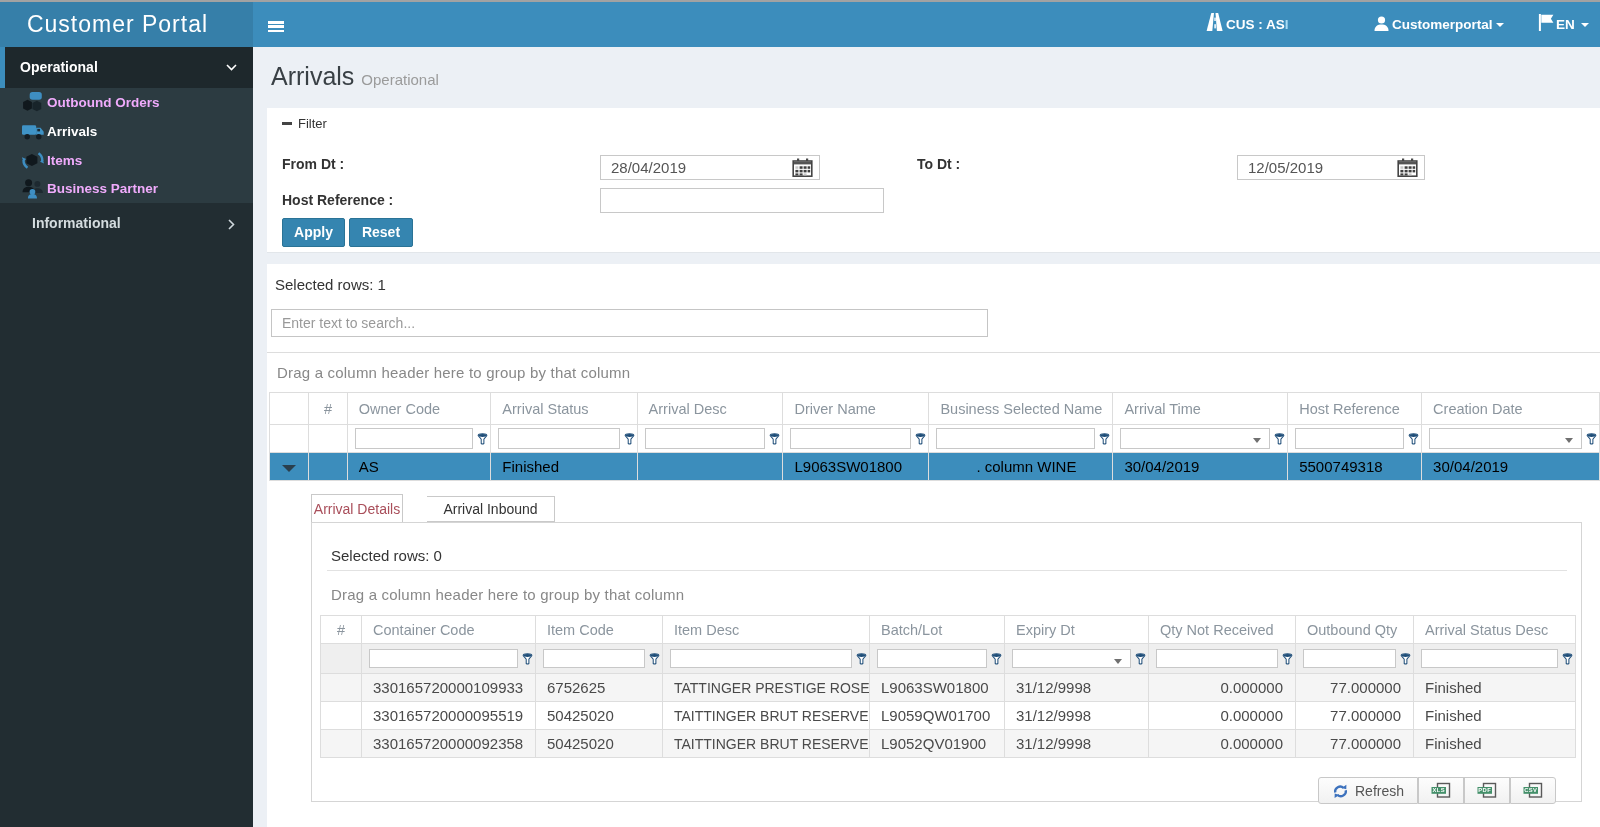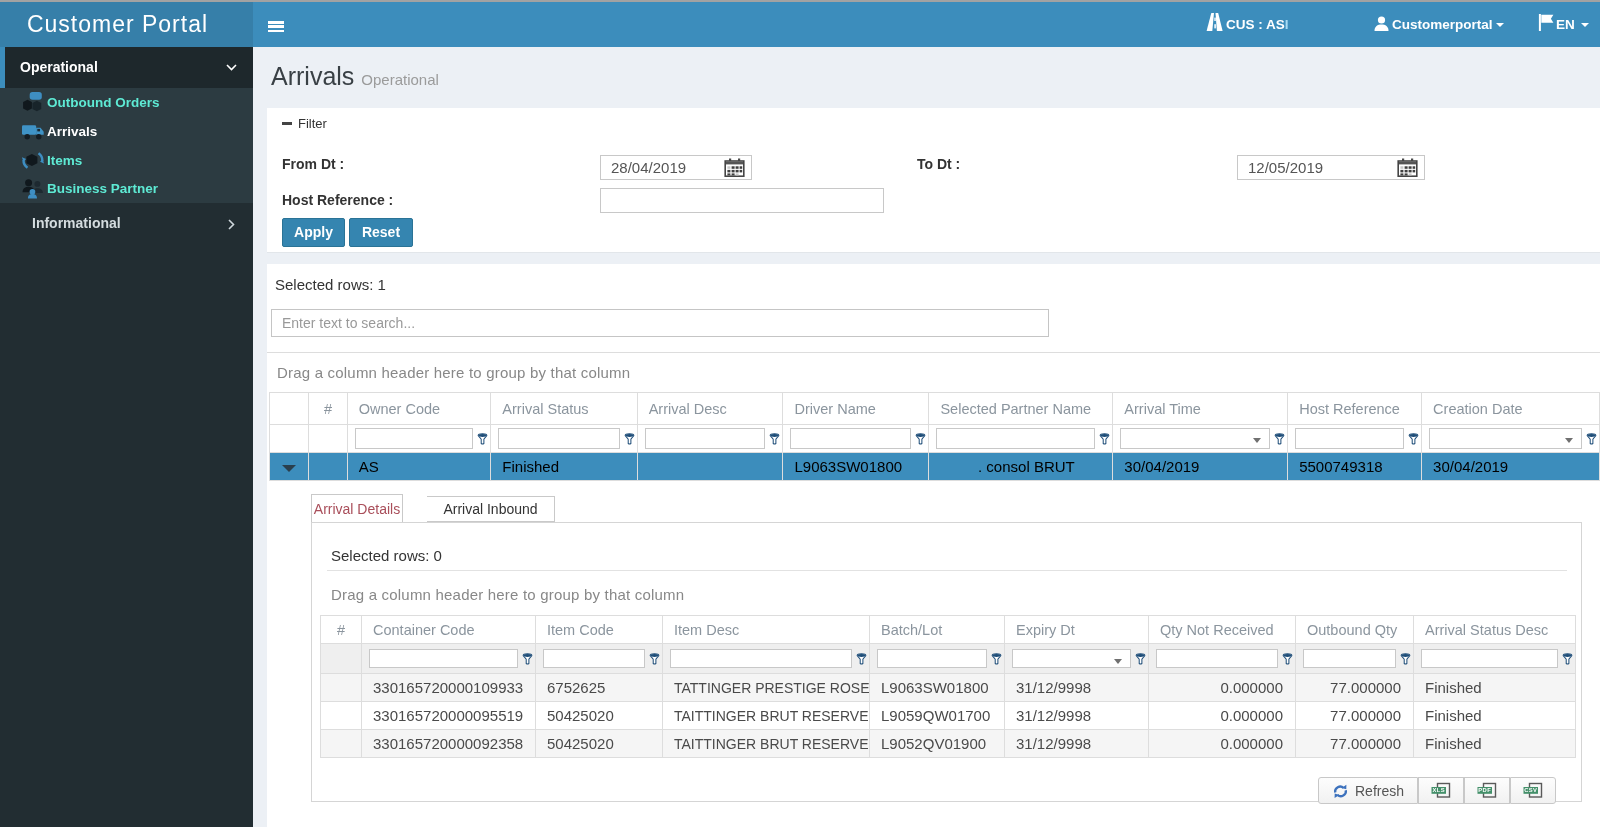--- a/index.html
+++ b/index.html
@@ -12,39 +12,39 @@
 #navbar { left:0; top:2px; width:1600px; height:45px; background:#3c8dbc; }
 #logo { left:0; top:2px; width:253px; height:45px; background:#367fa9; color:#fff; font-size:23px; letter-spacing:1px; text-align:center; line-height:44px; padding-right:18px; }
 .bar { position:absolute; width:16px; height:2.5px; background:#fff; left:268px; }
 .navtxt { position:absolute; color:#fff; font-weight:bold; font-size:13.5px; top:2px; height:45px; line-height:45px; }
 
 
 #sidebar { left:0; top:47px; width:253px; height:780px; background:#222d32; }
 #op-item { position:absolute; left:0; top:0; width:253px; height:41px; background:#1e282c; border-left:5px solid #3c8dbc; color:#fff; font-weight:bold; line-height:41px; }
 #op-item span { padding-left:15px; }
 #submenu { position:absolute; left:0; top:41px; width:253px; height:115px; background:#2c3b41; }
-.subitem { position:absolute; left:0; width:253px; height:29px; line-height:29px; color:#5eead4; font-weight:600; font-size:13.5px; }
+.subitem { position:absolute; left:0; width:253px; height:29px; line-height:29px; color:#f0abfc; font-weight:600; font-size:13.5px; }
 .subitem .lbl { position:absolute; left:47px; top:0; }
 .subitem .ic { position:absolute; left:22px; top:4px; width:22px; height:21px; }
 #info-item { position:absolute; left:0; top:156px; width:253px; height:40px; color:#d4dcdf; font-weight:bold; line-height:40px;padding-left:12px; }
 #info-item span { padding-left:20px; }
 
 
 #hdr-title { left:271px; top:62px; font-size:25px; color:#394045; }
 #hdr-sub { font-size:15px; color:#9b9b9b; }
 
 #filterbox { left:267px; top:108px; width:1333px; height:145px; background:#fff; border-bottom:1px solid #e2e6ea; }
 .blbl { position:absolute; font-weight:bold; color:#333; font-size:14px; }
 .tinput { position:absolute; background:#fff; border:1px solid #c8c8c8; }
 .tinput .txt { position:absolute; left:10px; top:0; line-height:23px; font-size:15px; color:#555; }
 .btn { position:absolute; top:110px; height:29px; background:#3585b0; border:1px solid #2a7396; color:#fff; font-weight:bold; font-size:14px; text-align:center; line-height:27px; border-radius:2px; }
 
 #panel { left:267px; top:264px; width:1333px; height:563px; background:#fff; }
 #selrows1 { position:absolute; left:8px; top:12px; font-size:15px; color:#333; }
-#search { position:absolute; left:4px; top:45px; width:778px; height:28px; border:1px solid #c5c5c5;padding-left:43px; }
+#search { position:absolute; left:4px; top:45px; width:717px; height:28px; border:1px solid #c5c5c5;padding-left:43px; }
 #search span { position:absolute; left:10px; top:0; line-height:26px; color:#999; font-size:14px; }
 #grouppanel { position:absolute; left:0px; top:88px; width:1333px; height:40px; border-top:1px solid #ddd; }
 #grouppanel span { position:absolute; left:10px; top:11px; color:#888; font-size:15px; letter-spacing:0.2px; }
 
 
 table { border-collapse:collapse; table-layout:fixed; font-size:15px; }
 table.grid td, table.grid th { border:1px solid #ddd; overflow:hidden; white-space:nowrap; padding:0 0 0 11px; text-align:left; font-weight:normal; }
 .hrow th { color:#8b959e; font-size:14.5px; height:32px; background:#fff; }
 .frow td { height:28px; padding:0; position:relative; background:#fff; }
 .finput { position:absolute; left:7px; top:3px; bottom:3px; border:1px solid #c8c8c8; background:#fff; }
@@ -152,21 +152,21 @@
 </div>
 
 <div class="abs" id="hdr-title">Arrivals <span id="hdr-sub">Operational</span></div>
 
 <div class="abs" id="filterbox">
   <div style="position:absolute; left:15px; top:14px; width:10px; height:3px; background:#444;"></div>
   <div style="position:absolute; left:31px; top:8px; font-size:13px; color:#333;">Filter</div>
   <div class="blbl" style="left:15px; top:48px;">From Dt :</div>
   <div class="blbl" style="left:650px; top:48px;">To Dt :</div>
   <div class="blbl" style="left:15px; top:84px;">Host Reference :</div>
-  <div class="tinput" style="left:333px; top:47px; width:152px; height:25px;">
+  <div class="tinput" style="left:333px; top:47px; width:220px; height:25px;">
       <span class="txt">28/04/2019</span>
       <svg class="calico" width="21" height="19" viewBox="0 0 21 19">
         <rect x="5" y="0.5" width="2.2" height="3.5" fill="#4a4a4a"></rect>
         <rect x="14" y="0.5" width="2.2" height="3.5" fill="#4a4a4a"></rect>
         <rect x="1.2" y="3" width="18.6" height="15.2" fill="#fff" stroke="#454545" stroke-width="1.6"></rect>
         <rect x="2" y="3.8" width="17" height="2.6" fill="#555"></rect>
         <g fill="#3f3f3f">
           <rect x="7.6" y="8.3" width="3" height="2.5"></rect>
           <rect x="11.6" y="8.3" width="3" height="2.5"></rect>
           <rect x="15.6" y="8.3" width="2.6" height="2.5"></rect>
@@ -231,21 +231,21 @@
         <col style="width:178px">
       </colgroup>
     <tbody>
         <tr class="hrow">
           <th></th>
           <th style="text-align:center; padding:0;">#</th>
           <th>Owner Code</th>
           <th>Arrival Status</th>
           <th>Arrival Desc</th>
           <th>Driver Name</th>
-          <th>Selected Partner Name</th>
+          <th>Business Selected Name</th>
           <th>Arrival Time</th>
           <th>Host Reference</th>
           <th>Creation Date</th>
         </tr>
     <tr class="frow">
           <td></td>
           <td></td>
           <td>
             <div class="finput" style="right:17px;"></div>
             <svg class="funnel" width="11" height="13" viewBox="0 0 11 13">
@@ -307,21 +307,21 @@
             </svg>
           </td>
         </tr>
     <tr class="drow selrow">
           <td style="padding:0; text-align:center;"><span style="display:inline-block; width:0; height:0; border-left:7px solid transparent; border-right:7px solid transparent; border-top:7px solid #2a3f4d; vertical-align:middle;"></span></td>
           <td></td>
           <td>AS</td>
           <td>Finished</td>
           <td></td>
           <td>L9063SW01800</td>
-          <td style="text-align:center;">. consol BRUT</td>
+          <td style="text-align:center;">. column WINE</td>
           <td>30/04/2019</td>
           <td>5500749318</td>
           <td>30/04/2019</td>
         </tr>
   </tbody>
     </table>
 
   <div class="abs" id="dethost">
     <div class="tab" style="left:0; top:0; width:92px; height:28px; line-height:28px; border:1px solid #c9c9c9; border-bottom:none; color:#a94e5a;">Arrival Details</div>
     <div class="tab" style="left:116px; top:2px; width:128px; height:26px; line-height:25px; border:1px solid #c9c9c9; border-left:none; color:#333;">Arrival Inbound</div>

